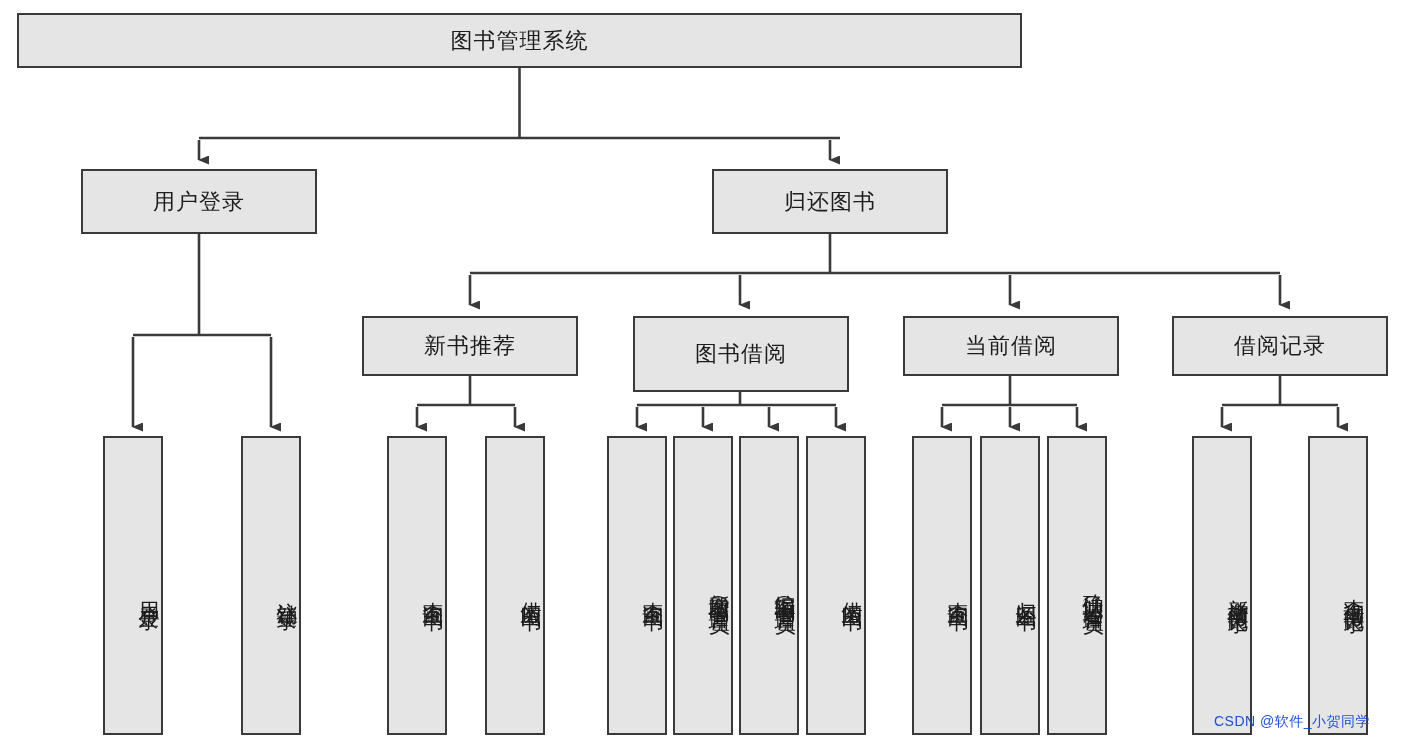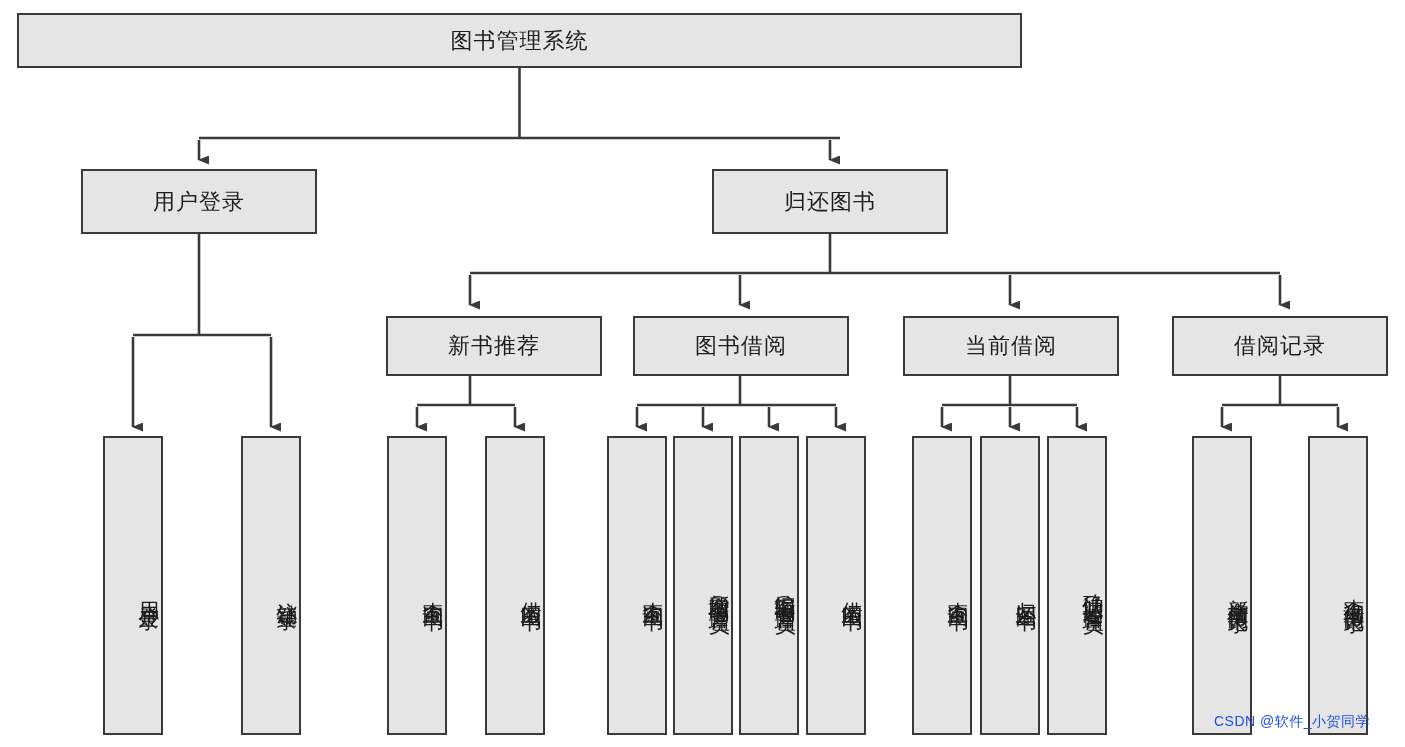--- a/index.html
+++ b/index.html
@@ -123,24 +123,24 @@
     <span class="txt">图书管理系统</span>
   </div>
 
   <div class="node h" style="left:81px; top:169px; width:236px; height:65px;">
     <span class="txt">用户登录</span>
   </div>
   <div class="node h" style="left:712px; top:169px; width:236px; height:65px;">
     <span class="txt">归还图书</span>
   </div>
 
-  <div class="node h" style="left:362px; top:316px; width:216px; height:60px;margin-left:24px;">
+  <div class="node h" style="left:362px; top:316px; width:216px; height:60px;">
     <span class="txt">新书推荐</span>
   </div>
-  <div class="node h" style="left:633px; top:316px; width:216px; height:60px;">
+  <div class="node h" style="left:633px; top:316px; width:216px; height:76px;">
     <span class="txt">图书借阅</span>
   </div>
   <div class="node h" style="left:903px; top:316px; width:216px; height:60px;">
     <span class="txt">当前借阅</span>
   </div>
   <div class="node h" style="left:1172px; top:316px; width:216px; height:60px;">
     <span class="txt">借阅记录</span>
   </div>
 
   <div class="node v" style="left:103px; top:436px; width:60px; height:299px;">

